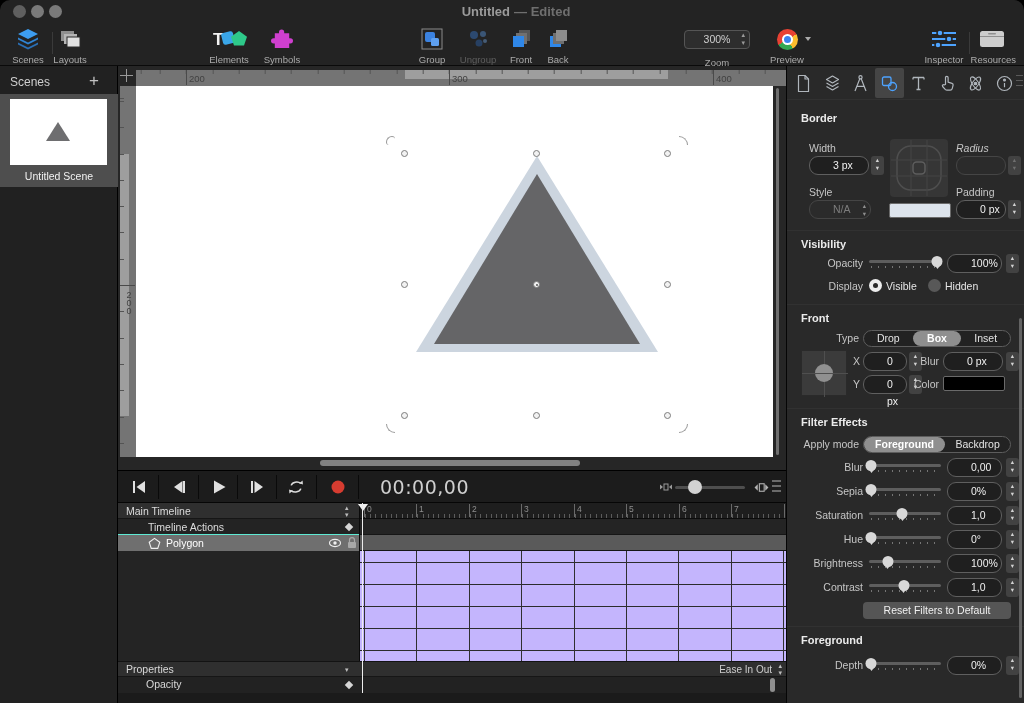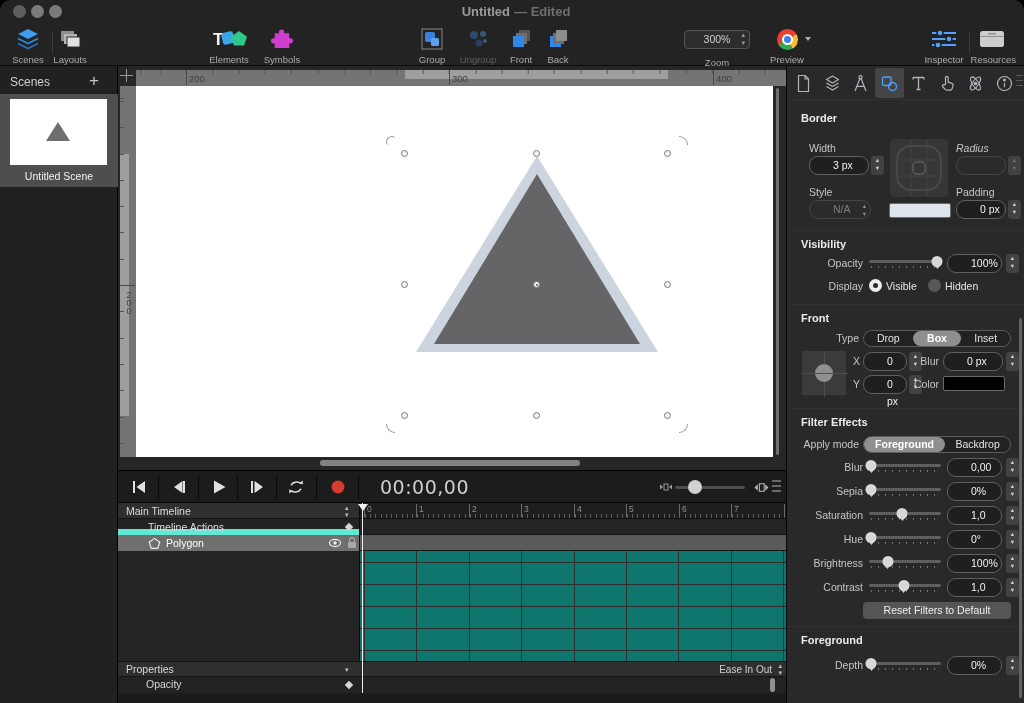--- a/index.html
+++ b/index.html
@@ -52,21 +52,21 @@
   .handle.center::after{content:'';position:absolute;left:1.5px;top:1.5px;width:2px;height:2px;border-radius:50%;background:#555;}
   .rot{position:absolute;width:9px;height:9px;}
   .rot.tl{border-top:1.5px solid #9a9a9a;border-left:1.5px solid #9a9a9a;border-top-left-radius:9px;}
   .rot.tr{border-top:1.5px solid #9a9a9a;border-right:1.5px solid #9a9a9a;border-top-right-radius:9px;}
   .rot.bl{border-bottom:1.5px solid #9a9a9a;border-left:1.5px solid #9a9a9a;border-bottom-left-radius:9px;}
   .rot.br{border-bottom:1.5px solid #9a9a9a;border-right:1.5px solid #9a9a9a;border-bottom-right-radius:9px;}
   #h-scrollbar{position:absolute;left:202px;top:394px;width:260px;height:6px;border-radius:3px;background:#828282;}
   #v-scrollbar{position:absolute;left:658px;top:22px;width:3px;height:367px;border-radius:2px;background:#6f6f6f;}
 
   
-  #timeline{position:absolute;left:118px;top:470px;width:668px;height:224px;background:#0f766e;border-top:1px solid #000;}
+  #timeline{position:absolute;left:118px;top:470px;width:668px;height:224px;background:#c4b5fd;border-top:1px solid #000;}
   #tl-toolbar{position:absolute;left:0;top:0;width:668px;height:32px;background:#1c1c1c;border-bottom:1px solid #060606;}
   .tpb{position:absolute;top:6px;width:20px;height:20px;display:flex;align-items:center;justify-content:center;}
   .tb-sep{position:absolute;top:4px;width:1px;height:24px;background:#0a0a0a;}
   #tl-time{position:absolute;left:262px;top:5px;font-size:19px;color:#cfcfcf;letter-spacing:.5px;font-family:"DejaVu Sans",sans-serif;}
   #tl-zoom-track{position:absolute;left:557px;top:15px;width:70px;height:3px;border-radius:2px;background:#4e4e4e;}
   #tl-zoom-thumb{position:absolute;top:-6px;width:14px;height:14px;border-radius:50%;background:#d2d2d2;transform:translateX(-50%);}
   #tl-grip{position:absolute;left:654px;top:9px;width:9px;height:14px;background:repeating-linear-gradient(180deg,#6a6a6a 0 1.5px,transparent 1.5px 5px);}
   .tl-row{position:absolute;left:0;width:241px;height:16px;font-size:10.5px;color:#dcdcdc;line-height:16px;}
   .tl-row .txt{position:absolute;top:0;}
   .kf-diamond{position:absolute;width:6px;height:6px;background:#d6d6d6;transform:rotate(45deg);}
@@ -372,21 +372,21 @@
             <path d="M10.5 4 13.5 7 10.5 10Z" fill="#b5b5b5"></path>
           </svg>
       </div>
       <div id="tl-grip"></div>
     </div>
 
     <div class="tl-row" style="top:32px;background:#2f2f2f;border-bottom:1px solid #161616;">
       <span class="txt" style="left:8px;">Main Timeline</span>
       <span class="sort-ud" style="left:227px;top:2px;">▴<br>▾</span>
     </div>
-    <div class="tl-row" style="top:48px;background:#232323;border-bottom:6px solid #5eead4;">
+    <div class="tl-row" style="top:48px;background:#232323;border-bottom:1px solid #5eead4;">
       <span class="txt" style="left:30px;">Timeline Actions</span>
       <span class="kf-diamond" style="left:228px;top:5px;"></span>
     </div>
     <div class="tl-row" style="top:64px;background:#6f6f6f;color:#fff;">
       <svg width="13" height="13" viewBox="0 0 14 13" style="position:absolute;left:30px;top:2px;">
           <path d="M7 1 12.7 5.2 10.5 11.8 3.5 11.8 1.3 5.2Z" fill="none" stroke="#f0f0f0" stroke-width="1.2"></path>
         </svg>
       <span class="txt" style="left:48px;">Polygon</span>
       <svg width="14" height="10" viewBox="0 0 14 10" style="position:absolute;left:210px;top:3px;">
           <ellipse cx="7" cy="5" rx="5.5" ry="3.6" fill="none" stroke="#f0f0f0" stroke-width="1.1"></ellipse>

